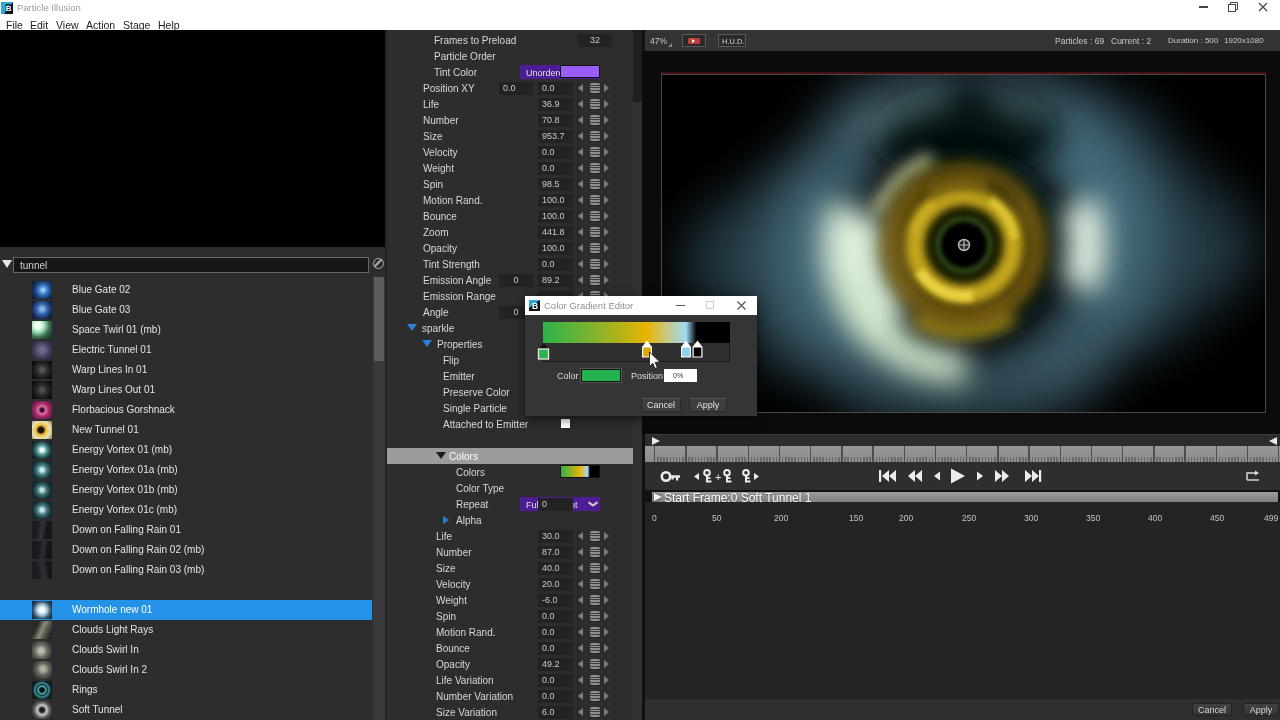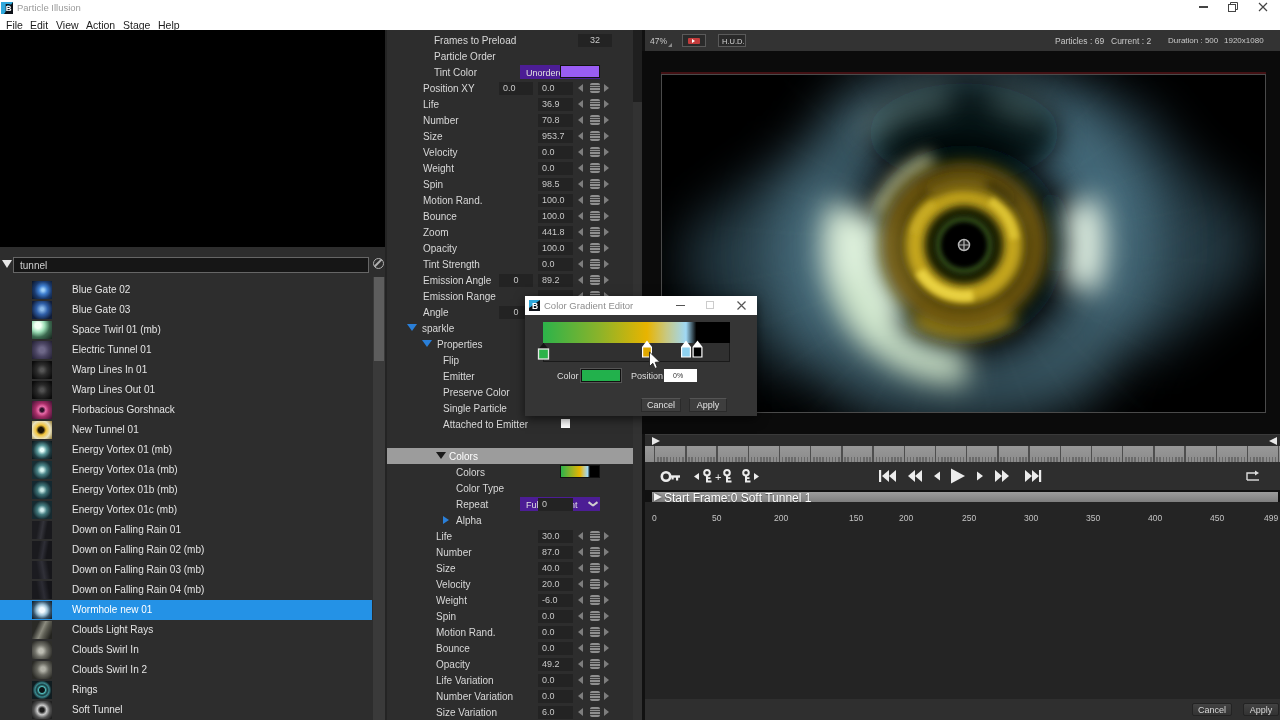--- a/index.html
+++ b/index.html
@@ -163,24 +163,20 @@
       <span class="nm">Down on Falling Rain 01</span>
     </div>
 <div class="lrow" style="top:293px">
       <div class="th" style="background:linear-gradient(100deg,#1a1a1e 0 35%,#2e2e36 55%,#151519 75%)"></div>
       <span class="nm">Down on Falling Rain 02 (mb)</span>
     </div>
 <div class="lrow" style="top:313px">
       <div class="th" style="background:linear-gradient(80deg,#1b1b20 0 30%,#303038 55%,#16161a 80%)"></div>
       <span class="nm">Down on Falling Rain 03 (mb)</span>
     </div>
-<div class="lrow" style="top:333px">
-      <div class="th" style="background:linear-gradient(80deg,#19191d 0 30%,#2c2c34 55%,#141418 80%)"></div>
-      <span class="nm">Down on Falling Rain 04 (mb)</span>
-    </div>
 <div class="lrow sel" style="top:353px">
       <div class="th" style="background:radial-gradient(circle at 50% 50%,#f4fbff 0 18%,#9fc3d8 40%,#36536a 65%,#0e1822 100%)"></div>
       <span class="nm">Wormhole new 01</span>
     </div>
 <div class="lrow" style="top:373px">
       <div class="th" style="background:linear-gradient(115deg,#2a2a26 0 25%,#8a8a7e 50%,#5c5c52 65%,#23231f 90%)"></div>
       <span class="nm">Clouds Light Rays</span>
     </div>
 <div class="lrow" style="top:393px">
       <div class="th" style="background:radial-gradient(circle at 45% 55%,#bcbcb2 0 15%,#72726a 40%,#2e2e2a 80%)"></div>

